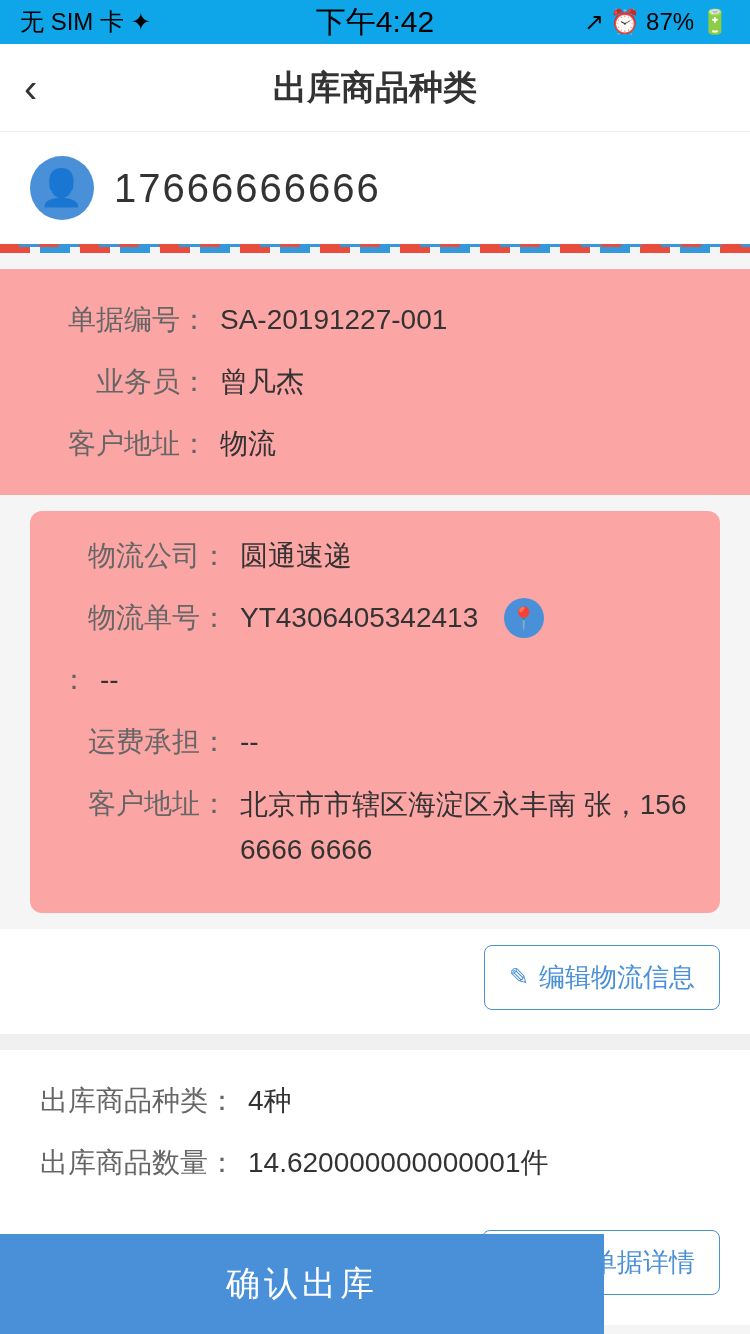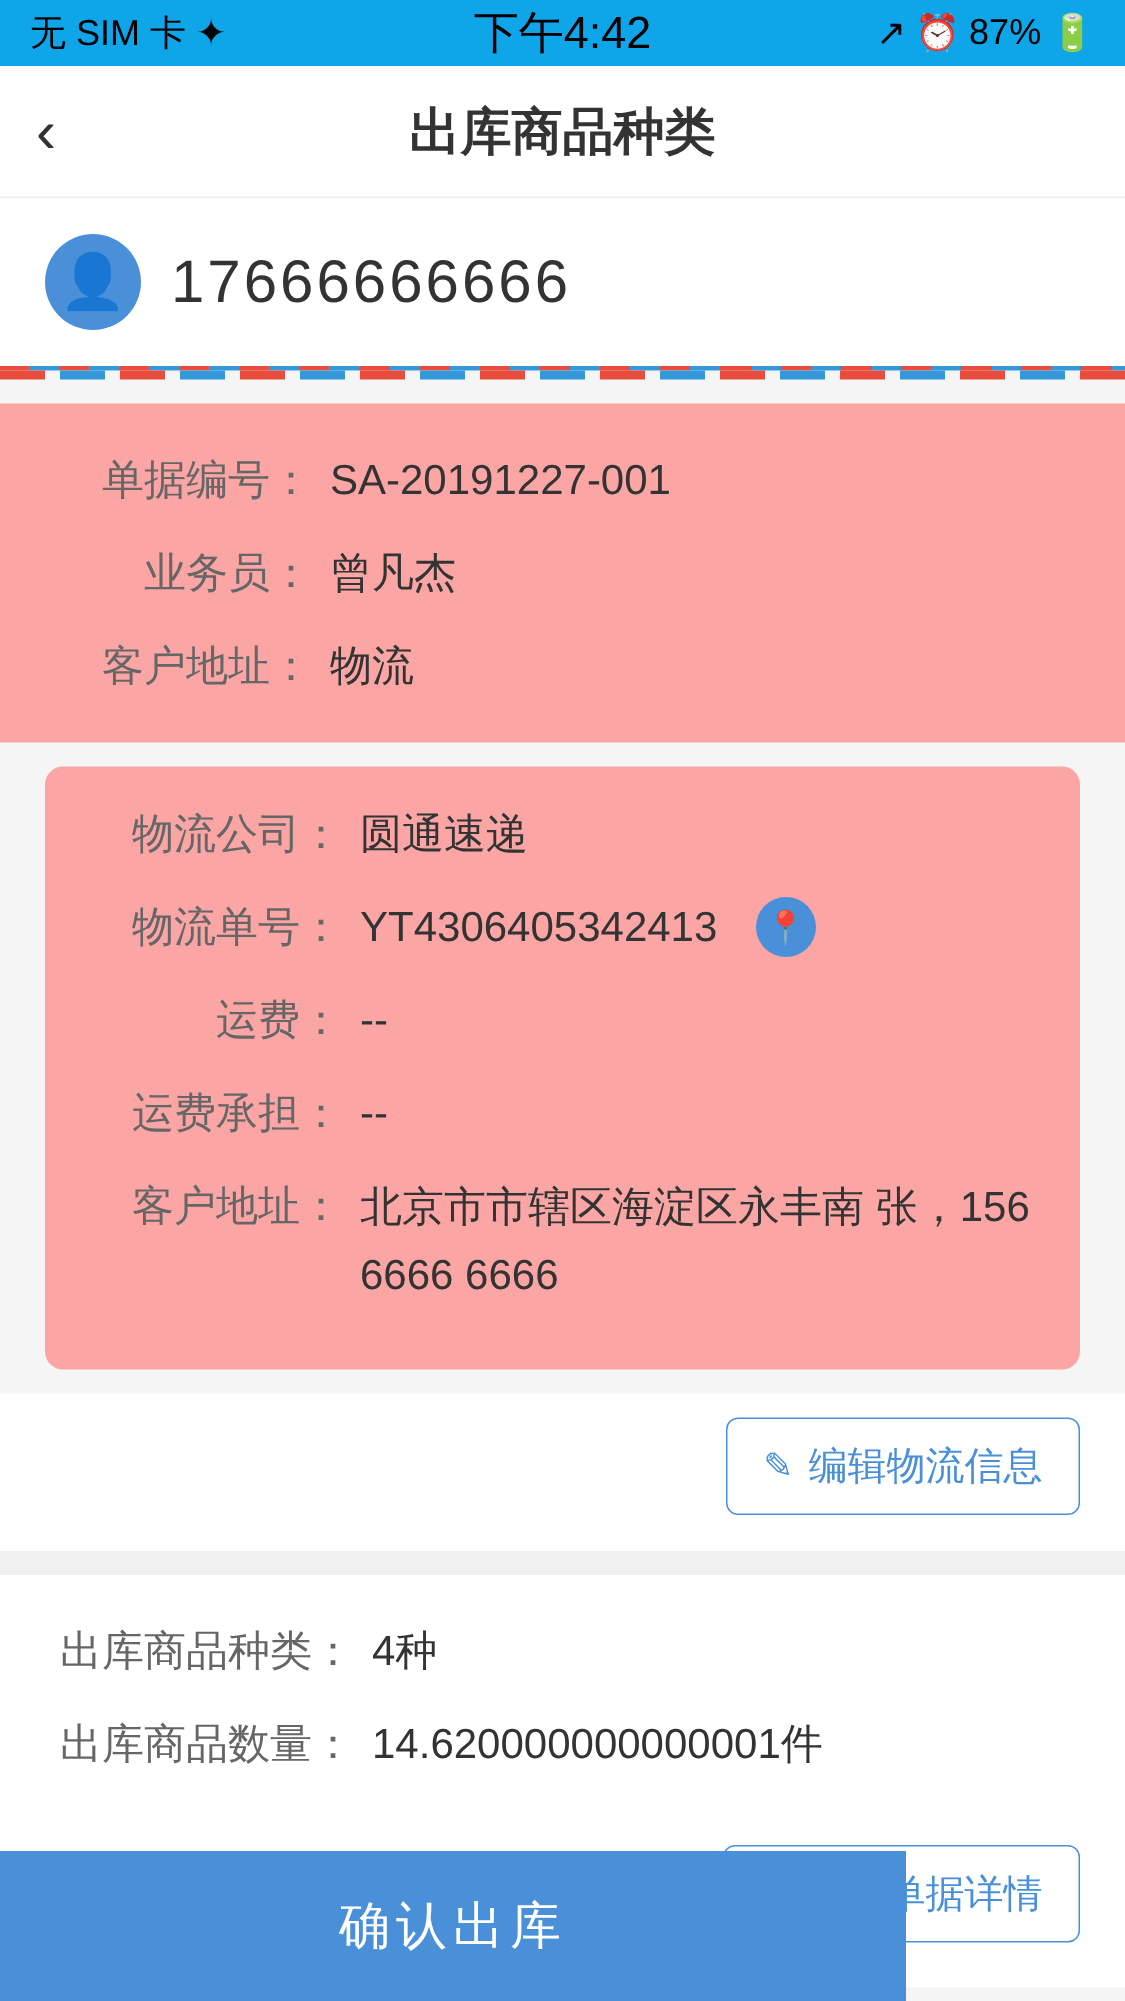--- a/index.html
+++ b/index.html
@@ -333,21 +333,20 @@
       <span class="field-label">物流单号</span>
       <span class="field-colon">：</span>
       <div class="tracking-value">
         <span>YT4306405342413</span>
         <div class="location-icon">
           <span>📍</span>
         </div>
       </div>
     </div>
     <div class="logistics-row">
-      <span class="field-label">运费</span>
       <span class="field-colon">：</span>
       <span class="field-value">--</span>
     </div>
     <div class="logistics-row">
       <span class="field-label">运费承担</span>
       <span class="field-colon">：</span>
       <span class="field-value">--</span>
     </div>
     <div class="logistics-row">
       <span class="field-label">客户地址</span>

